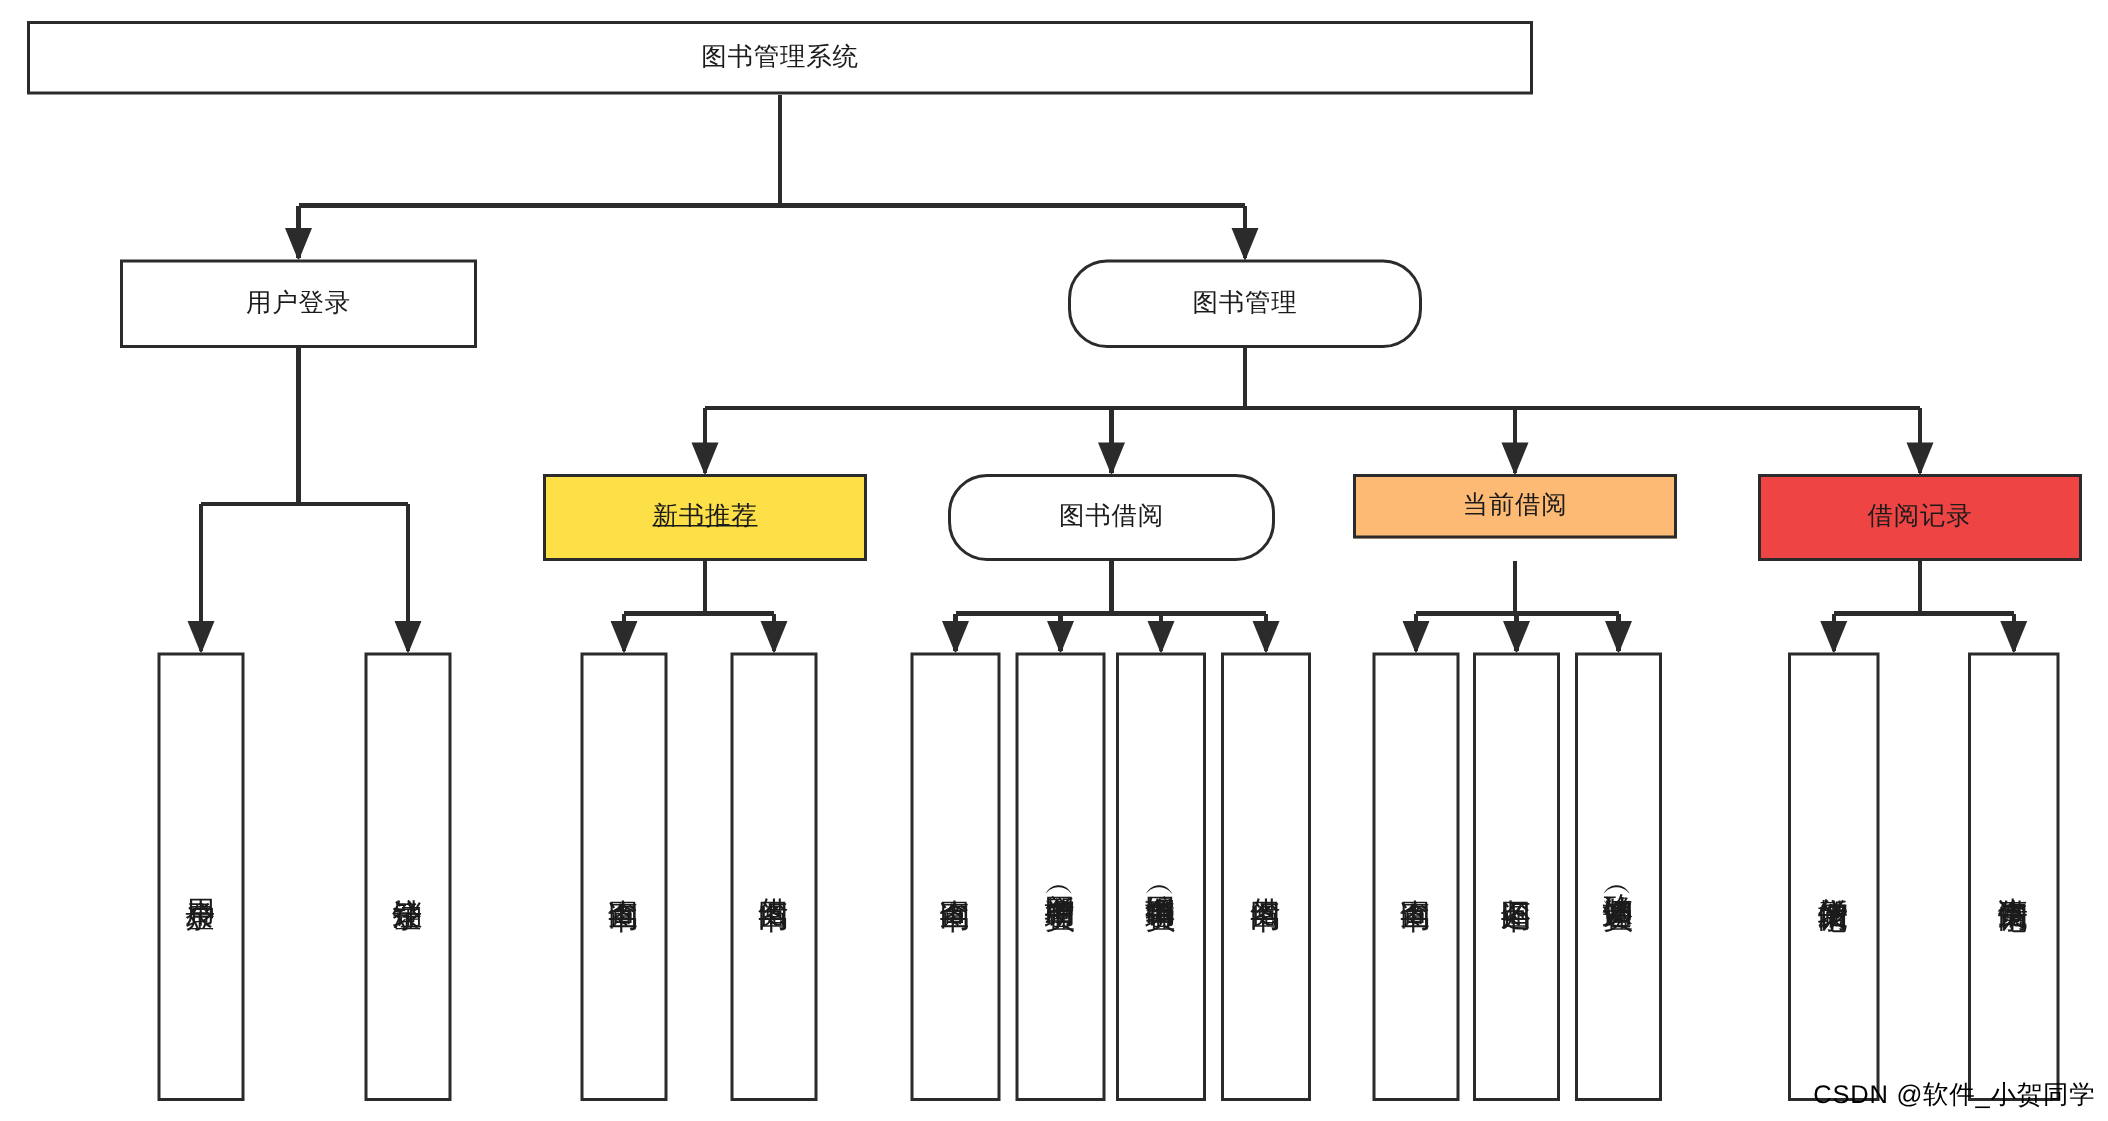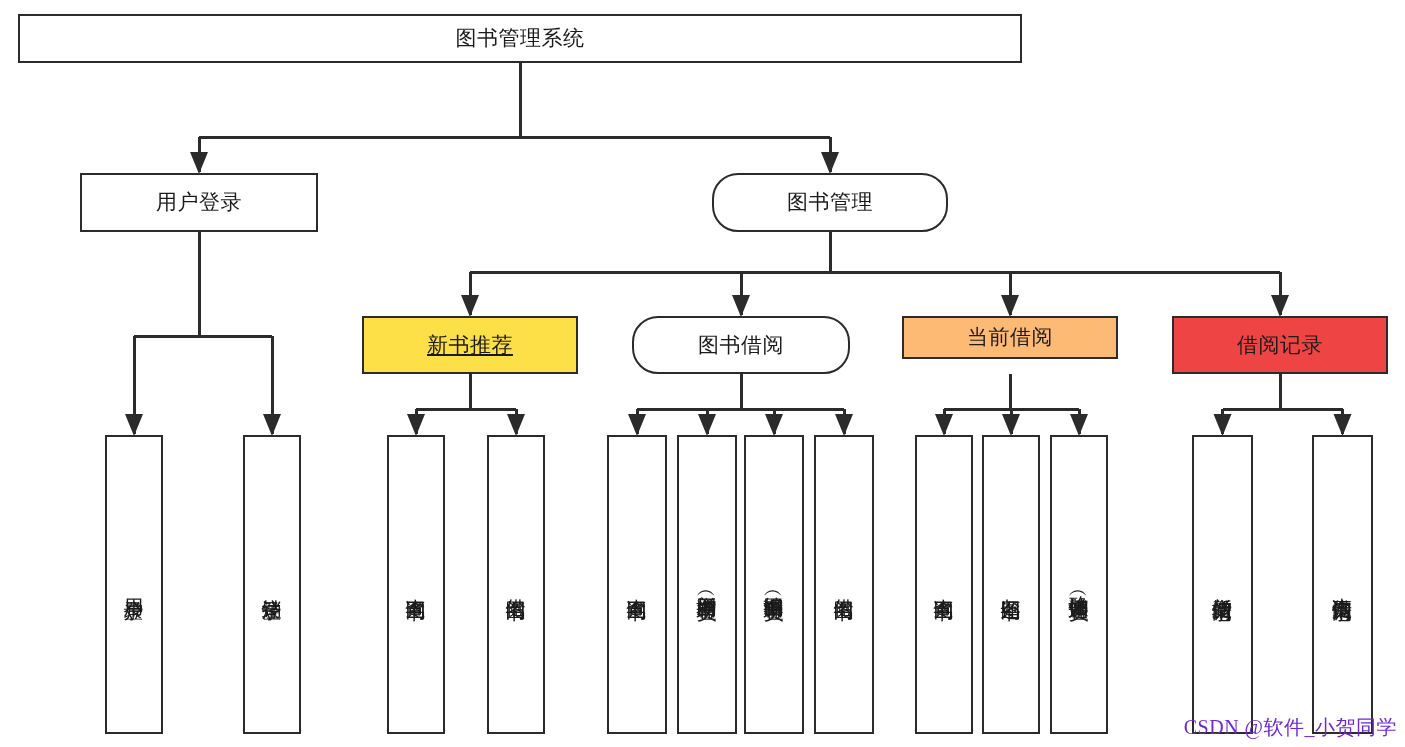--- a/index.html
+++ b/index.html
@@ -30,21 +30,21 @@
     box-sizing: border-box;
     border: 2.5px solid #2b2b2b;
     background: #ffffff;
     color: #1a1a1a;
     display: flex;
     align-items: center;
     justify-content: center;
     z-index: 2;
   }
   .node .node-label {
-    font-size: 21px;
+    font-size: 17px;
     line-height: 1.15;
     letter-spacing: 0.5px;
     white-space: nowrap;
     color: #1b1b1b;
   }
   
   .node.leaf {
     align-items: center;
     justify-content: center;
     padding: 6px 0;
@@ -55,26 +55,26 @@
     font-size: 20px;
     line-height: 1.30;
     letter-spacing: 1px;
     white-space: nowrap;
     display: block;
   }
   #watermark {
     position: absolute;
     right: 8px;
     bottom: 6px;
-    font-size: 20px;
-    color: #6d28d9;
+    font-size: 17px;
+    color: #000000;
     letter-spacing: 0.5px;
     white-space: nowrap;
     z-index: 5;
-    font-family: Liberation Serif, serif;
+    font-family: Liberation Sans, sans-serif;
   }
 </style>
 </head>
 <body>
 
 <div id="diagram-root">
 
   <svg id="edges-layer" viewBox="0 0 1405 747" width="1405" height="747" xmlns="http://www.w3.org/2000/svg">
       <line x1="520" y1="63" x2="520" y2="137" stroke="#2b2b2b" stroke-width="3" shape-rendering="crispEdges"></line>
       <line x1="199" y1="137" x2="830" y2="137" stroke="#2b2b2b" stroke-width="3" shape-rendering="crispEdges"></line>

